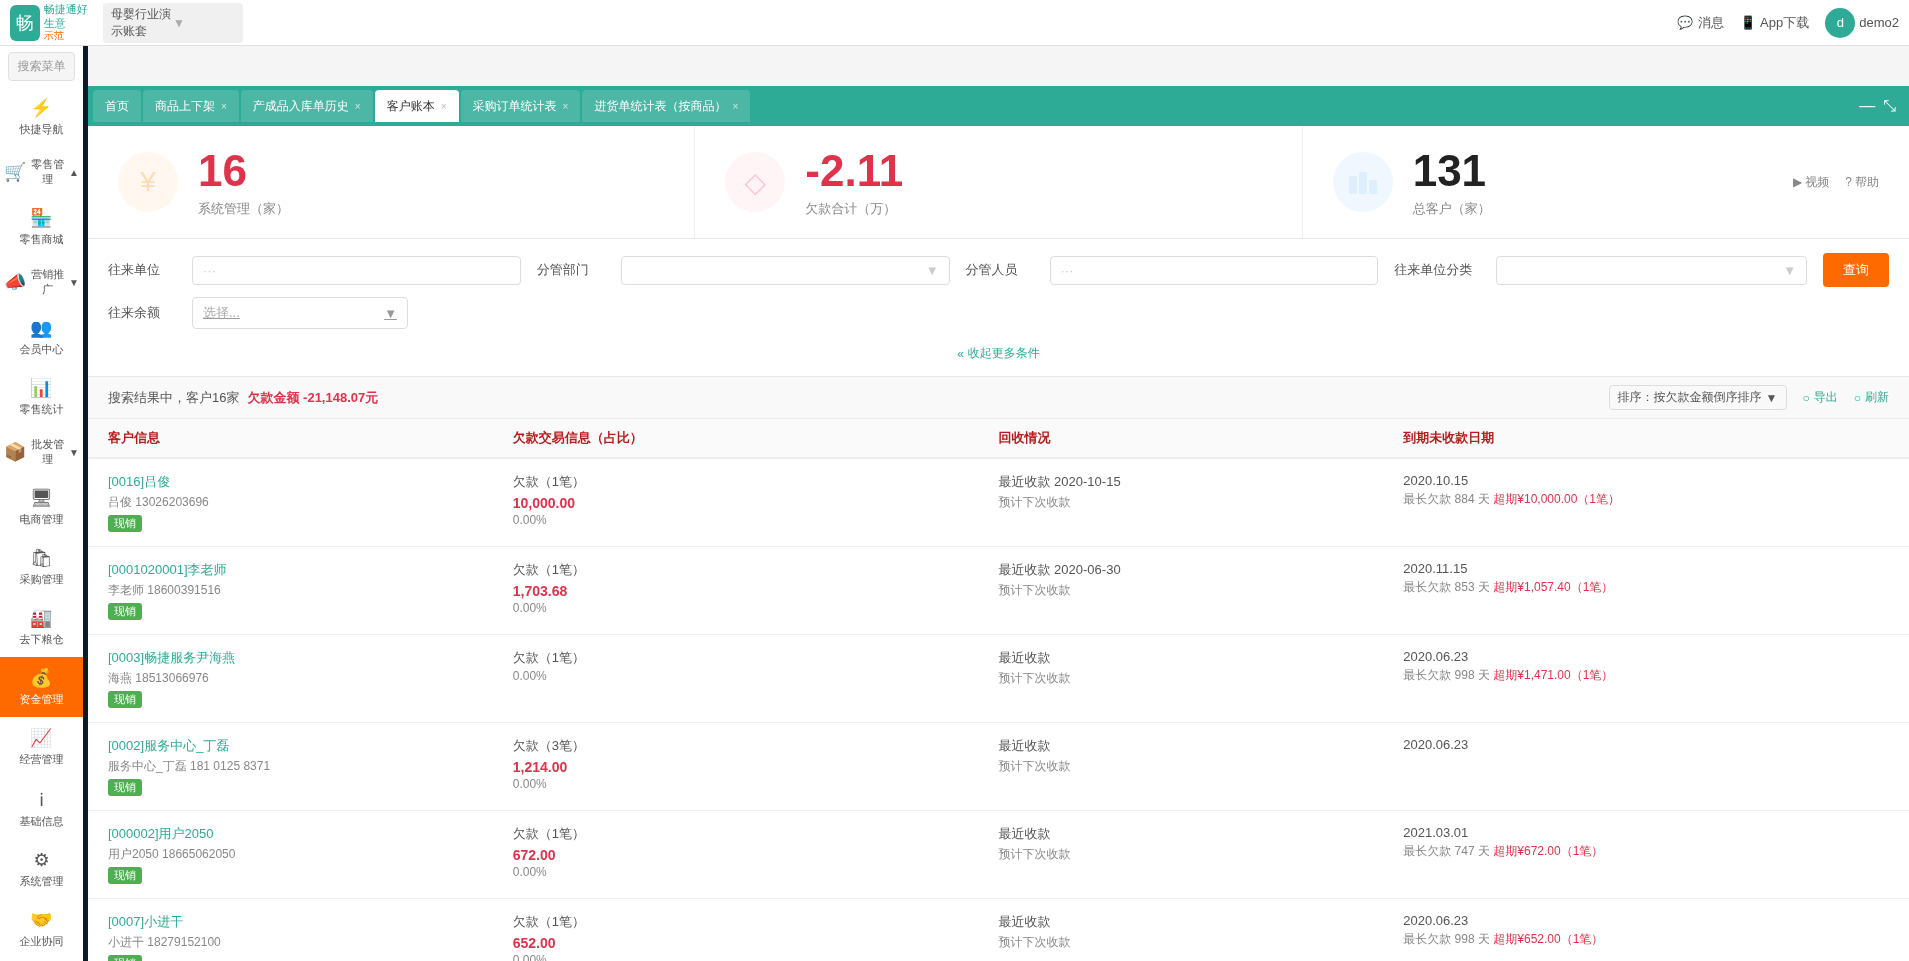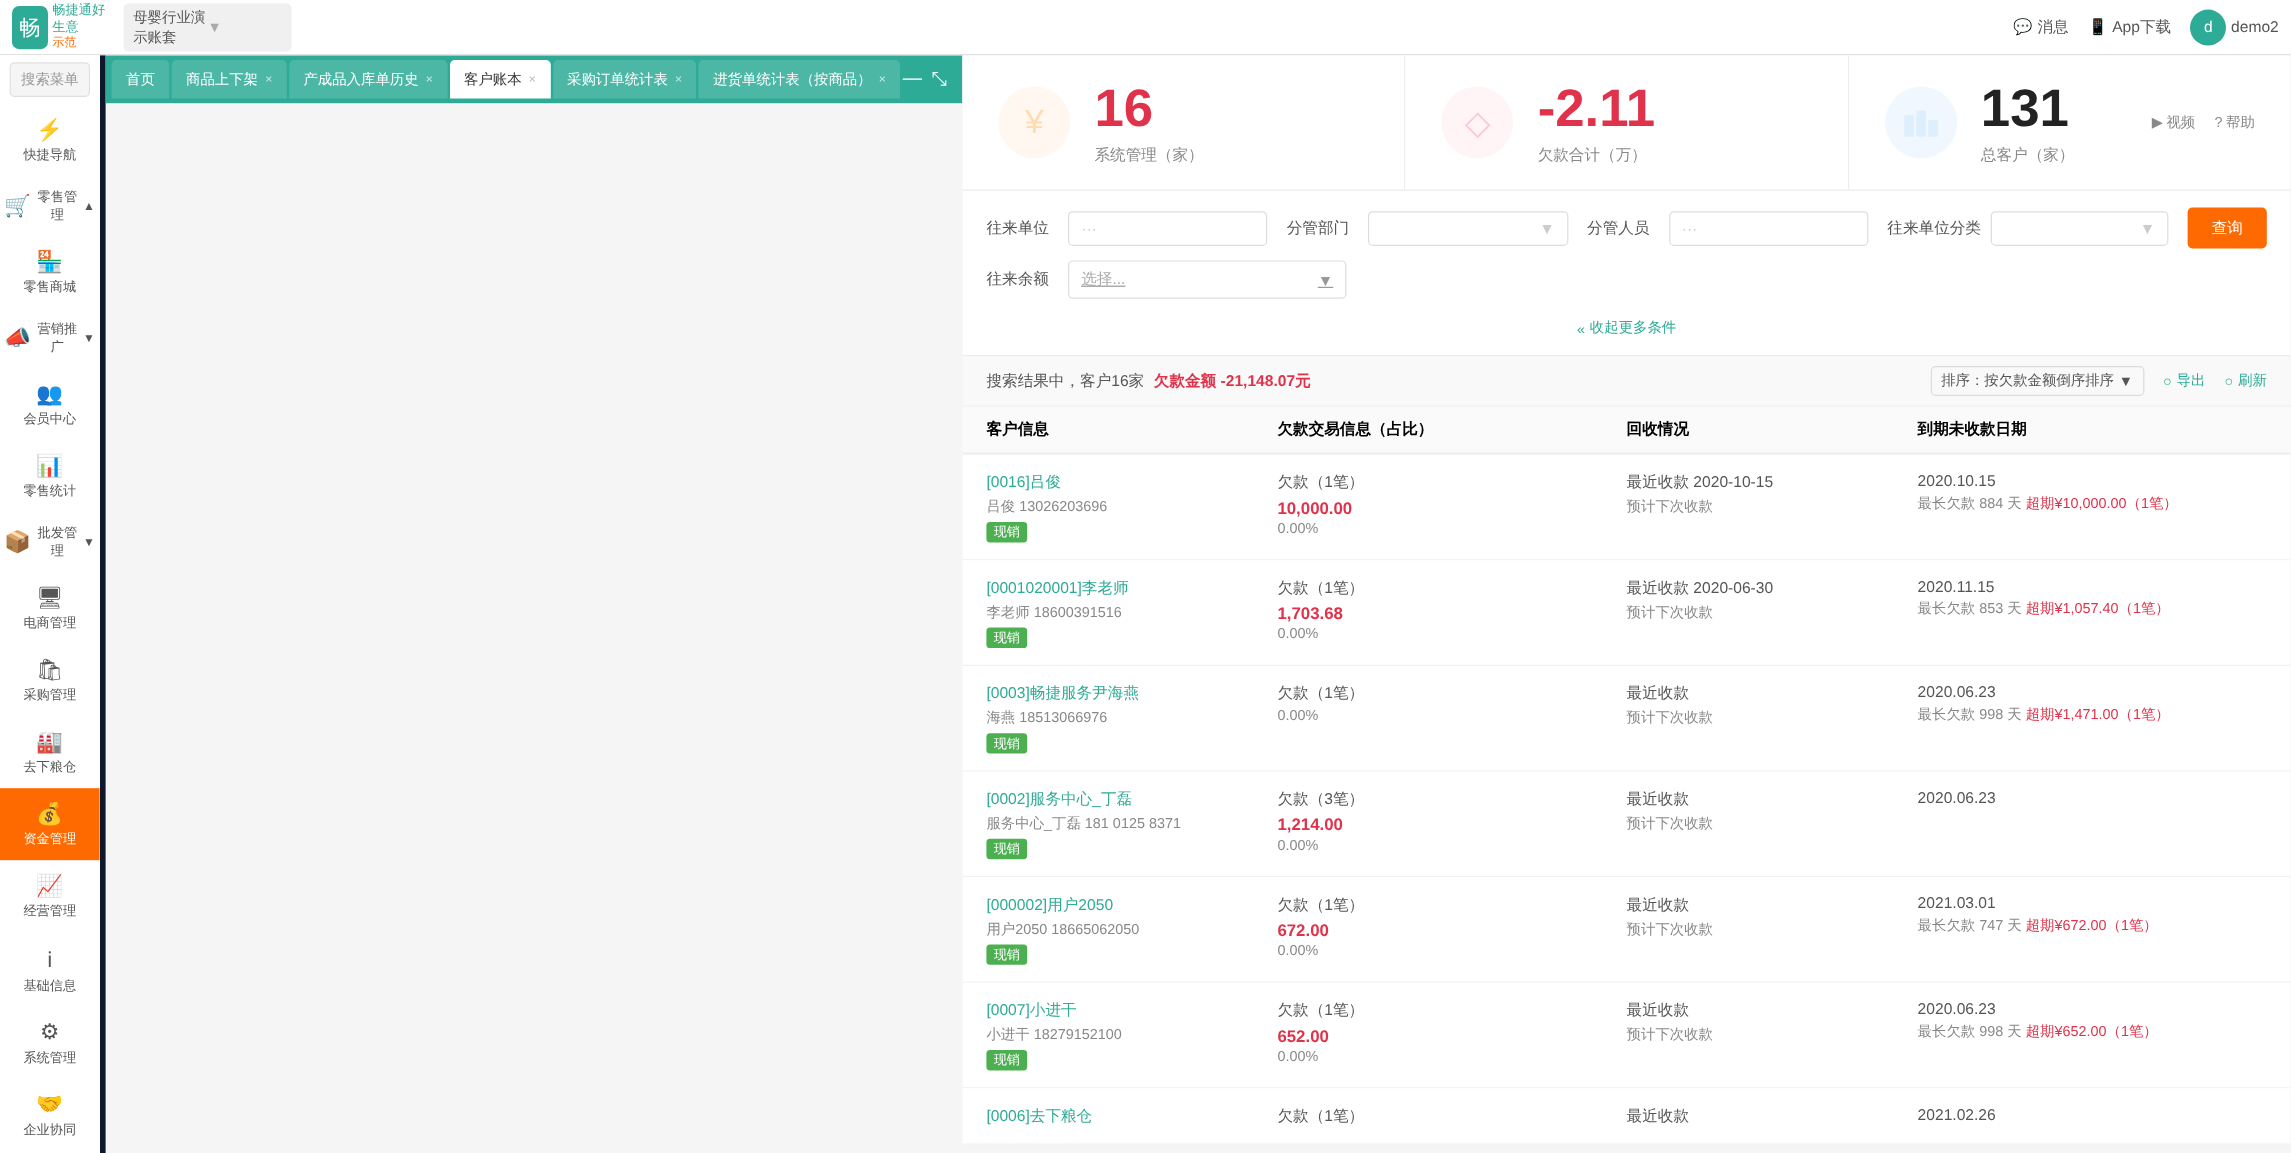--- a/index.html
+++ b/index.html
@@ -3,21 +3,21 @@
   <meta charset="utf-8">
   <style>
     * { box-sizing: border-box; margin: 0; padding: 0; }
     body { font-family: 'Microsoft YaHei', Arial, sans-serif; font-size: 13px; background: #f5f5f5; color: #333; overflow-x: hidden; }
 
     
     .app-wrapper { display: flex; flex-direction: column; height: 961px; width: 1909px; overflow: hidden; }
     .top-bar { display: flex; align-items: center; height: 46px; background: #fff; border-bottom: 1px solid #e0e0e0; padding: 0 10px; }
     .main-area { display: flex; flex: 1; overflow: hidden; }
     .sidebar { width: 88px; background: #fff; border-right: 5px solid #0f172a; display: flex; flex-direction: column; overflow-y: auto; }
-    .content-area { flex: 1; display: flex; flex-direction: row; overflow: hidden; }
+    .content-area { flex: 1; display: flex; flex-direction: column; overflow: hidden; margin-top: 40px; }
     .tab-bar { height: 40px; background: #2eab96; display: flex; align-items: center; padding: 0 5px; }
     .main-content { flex: 1; overflow-y: auto; background: #f5f5f5; padding: 0; }
 
     
     .logo-area { display: flex; align-items: center; width: 88px; min-width: 88px; }
     .logo-icon { width: 36px; height: 36px; background: #2eab96; border-radius: 6px; display: flex; align-items: center; justify-content: center; color: #fff; font-size: 18px; margin-right: 4px; }
     .logo-text { font-size: 11px; color: #2eab96; line-height: 1.2; }
     .industry-selector { margin-left: 5px; display: flex; align-items: center; background: #f0f0f0; border-radius: 4px; padding: 3px 8px; font-size: 12px; color: #555; cursor: pointer; min-width: 140px; }
     .industry-selector span { flex: 1; }
     .top-right { margin-left: auto; display: flex; align-items: center; gap: 16px; }
@@ -48,39 +48,39 @@
     .stat-value { font-size: 44px; font-weight: bold; }
     .stat-value.red { color: #e0324a; }
     .stat-value.dark { color: #222; }
     .stat-label { font-size: 13px; color: #888; margin-top: 4px; }
     .stat-card-right { margin-left: auto; display: flex; gap: 16px; font-size: 12px; color: #888; }
     .stat-card-right span { cursor: pointer; display: flex; align-items: center; gap: 3px; }
 
     
     .filter-area { background: #fff; padding: 14px 20px 8px; border-bottom: 1px solid #e8e8e8; }
     .filter-row { display: flex; align-items: center; gap: 16px; margin-bottom: 10px; }
-    .filter-item { display: flex; align-items: center; flex: 1; gap: 8px; }
+    .filter-item { display: flex; align-items: center; flex: 1; gap: 24px; }
     .filter-label { font-size: 13px; color: #555; white-space: nowrap; min-width: 60px; }
     .filter-input { flex: 1; border: 1px solid #ddd; border-radius: 4px; padding: 6px 10px; font-size: 13px; color: #333; background: #fff; display: flex; align-items: center; justify-content: space-between; cursor: pointer; min-width: 120px; }
     .filter-input .arrow { color: #ccc; }
     .filter-select { border: 1px solid #ddd; border-radius: 4px; padding: 6px 10px; font-size: 13px; color: #999; background: #fff; display: flex; align-items: center; justify-content: space-between; cursor: pointer; flex: 1; min-width: 100px; text-decoration: underline; }
     .collapse-row { display: flex; justify-content: center; padding: 6px 0; }
     .collapse-btn { color: #2eab96; font-size: 12px; cursor: pointer; display: flex; align-items: center; gap: 4px; }
     .search-btn-orange { background: #ff6a00; color: #fff; border: none; border-radius: 4px; padding: 8px 20px; font-size: 13px; cursor: pointer; white-space: nowrap; }
 
     
     .results-bar { display: flex; align-items: center; background: #f9f9f9; padding: 8px 20px; border-bottom: 1px solid #eee; font-size: 13px; color: #555; gap: 8px; }
     .results-bar .highlight { color: #e0324a; font-weight: bold; }
     .results-actions { margin-left: auto; display: flex; align-items: center; gap: 16px; font-size: 12px; color: #555; }
     .results-actions .sort-select { border: 1px solid #ddd; padding: 3px 8px; border-radius: 4px; font-size: 12px; cursor: pointer; display: flex; align-items: center; gap: 4px; }
     .action-btn { display: flex; align-items: center; gap: 4px; cursor: pointer; color: #2eab96; }
 
     
     .data-table { width: 100%; background: #fff; }
-    .table-header { display: flex; align-items: center; padding: 10px 20px; border-bottom: 2px solid #eee; font-size: 13px; font-weight: bold; color: #000000; background: #fafafa; }
+    .table-header { display: flex; align-items: center; padding: 10px 20px; border-bottom: 2px solid #eee; font-size: 13px; font-weight: bold; color: #b91c1c; background: #fafafa; }
     .col-customer { flex: 2.5; }
     .col-debt { flex: 3; }
     .col-return { flex: 2.5; }
     .col-overdue { flex: 3; }
     .table-row { display: flex; align-items: flex-start; padding: 14px 20px; border-bottom: 1px solid #f0f0f0; background: #fff; }
     .customer-info { flex: 2.5; }
     .customer-name { color: #2eab96; font-size: 13px; cursor: pointer; }
     .customer-contact { font-size: 12px; color: #888; margin-top: 3px; }
     .badge-green { background: #4caf50; color: #fff; font-size: 11px; padding: 1px 6px; border-radius: 3px; display: inline-block; margin-top: 4px; }
     .debt-info { flex: 3; }

